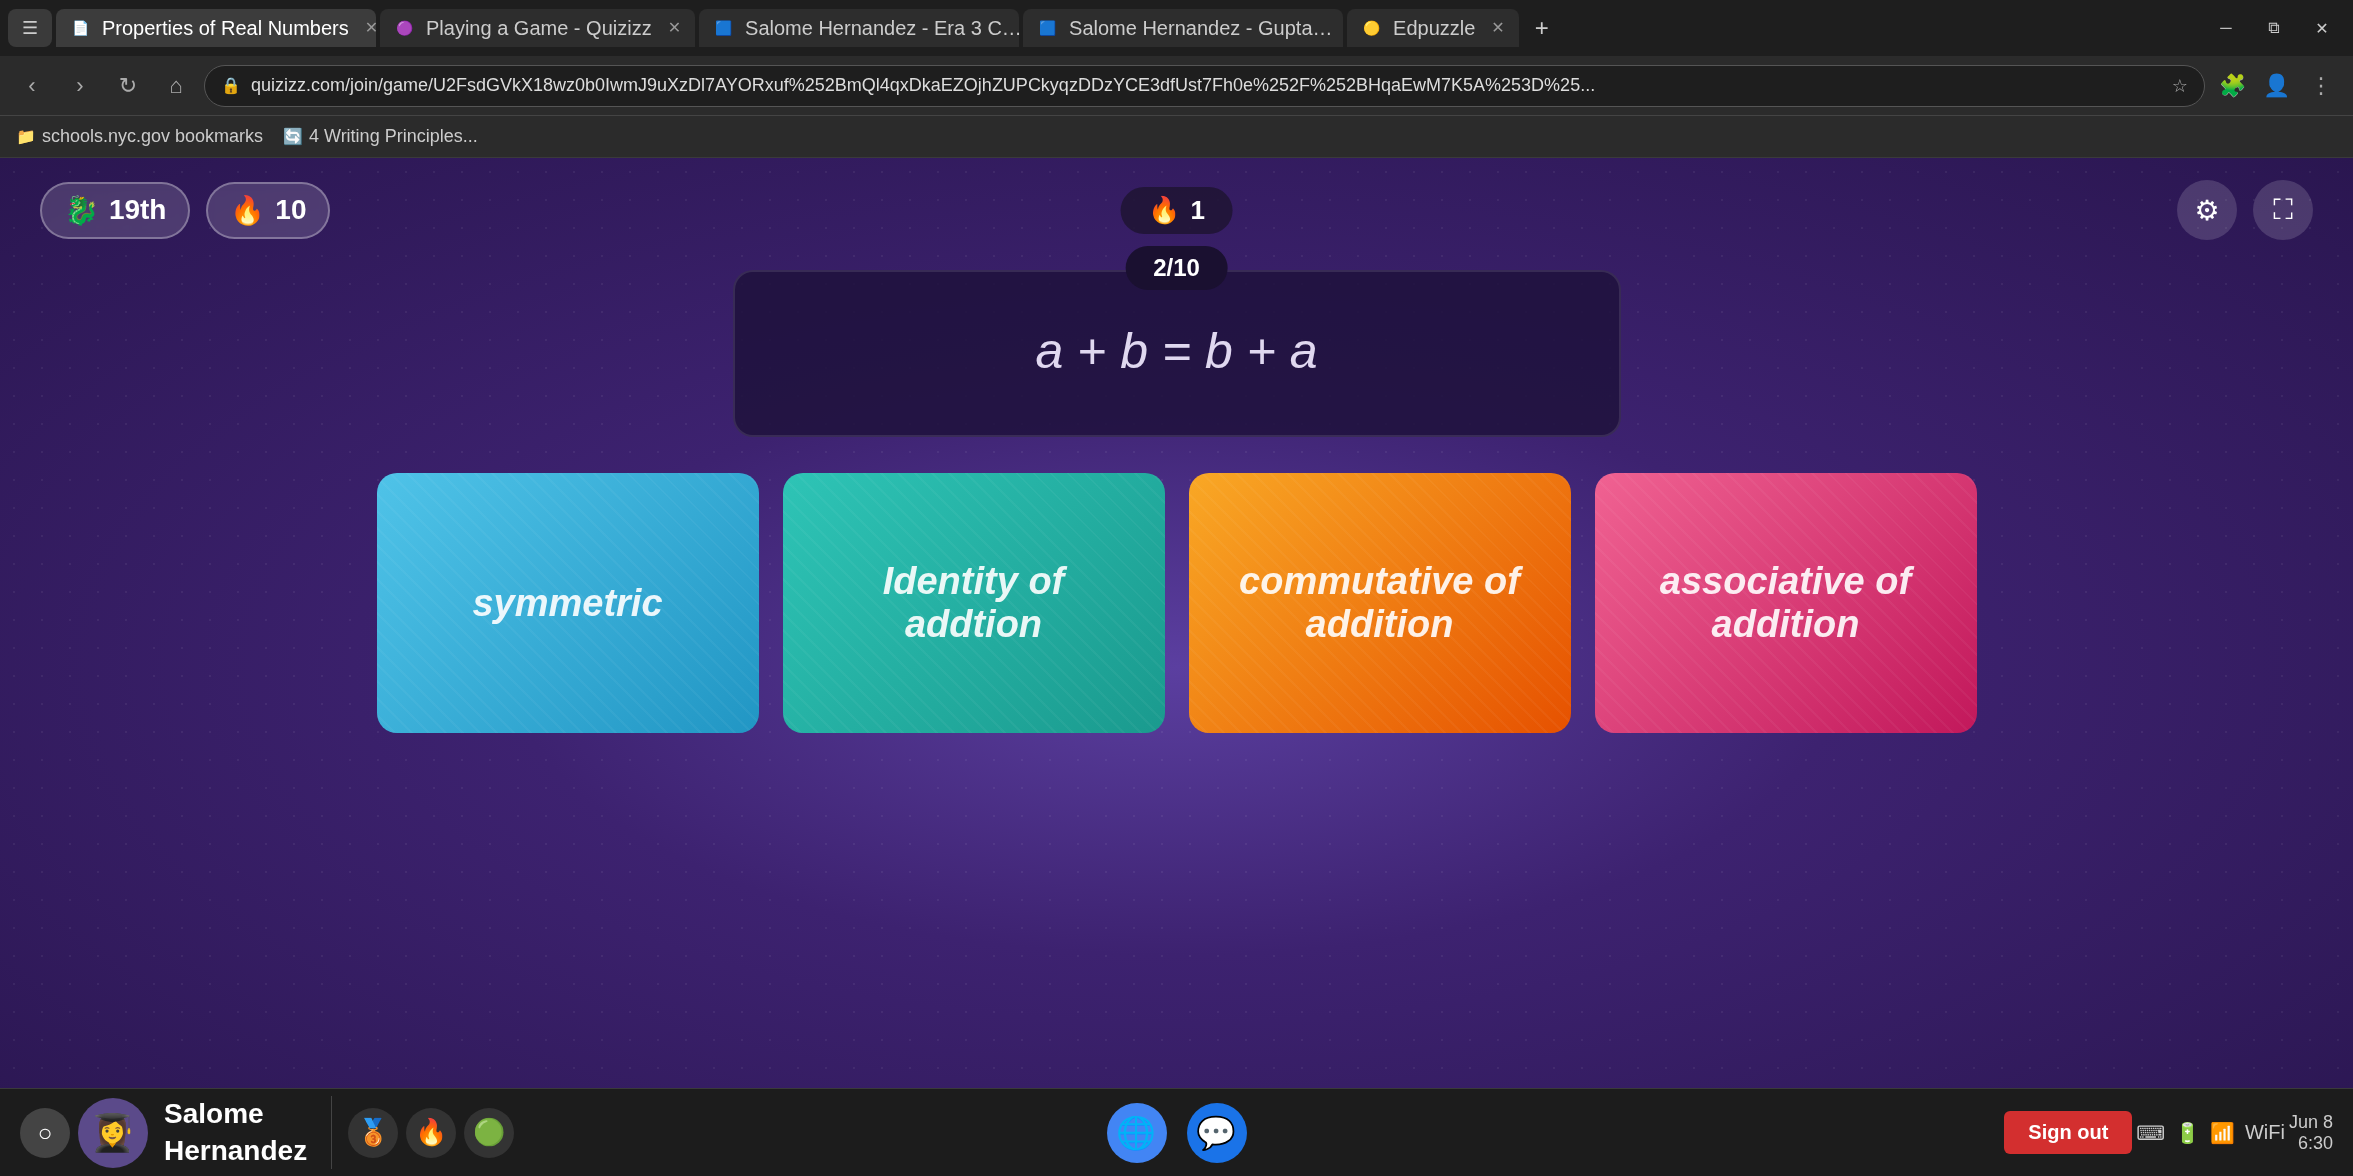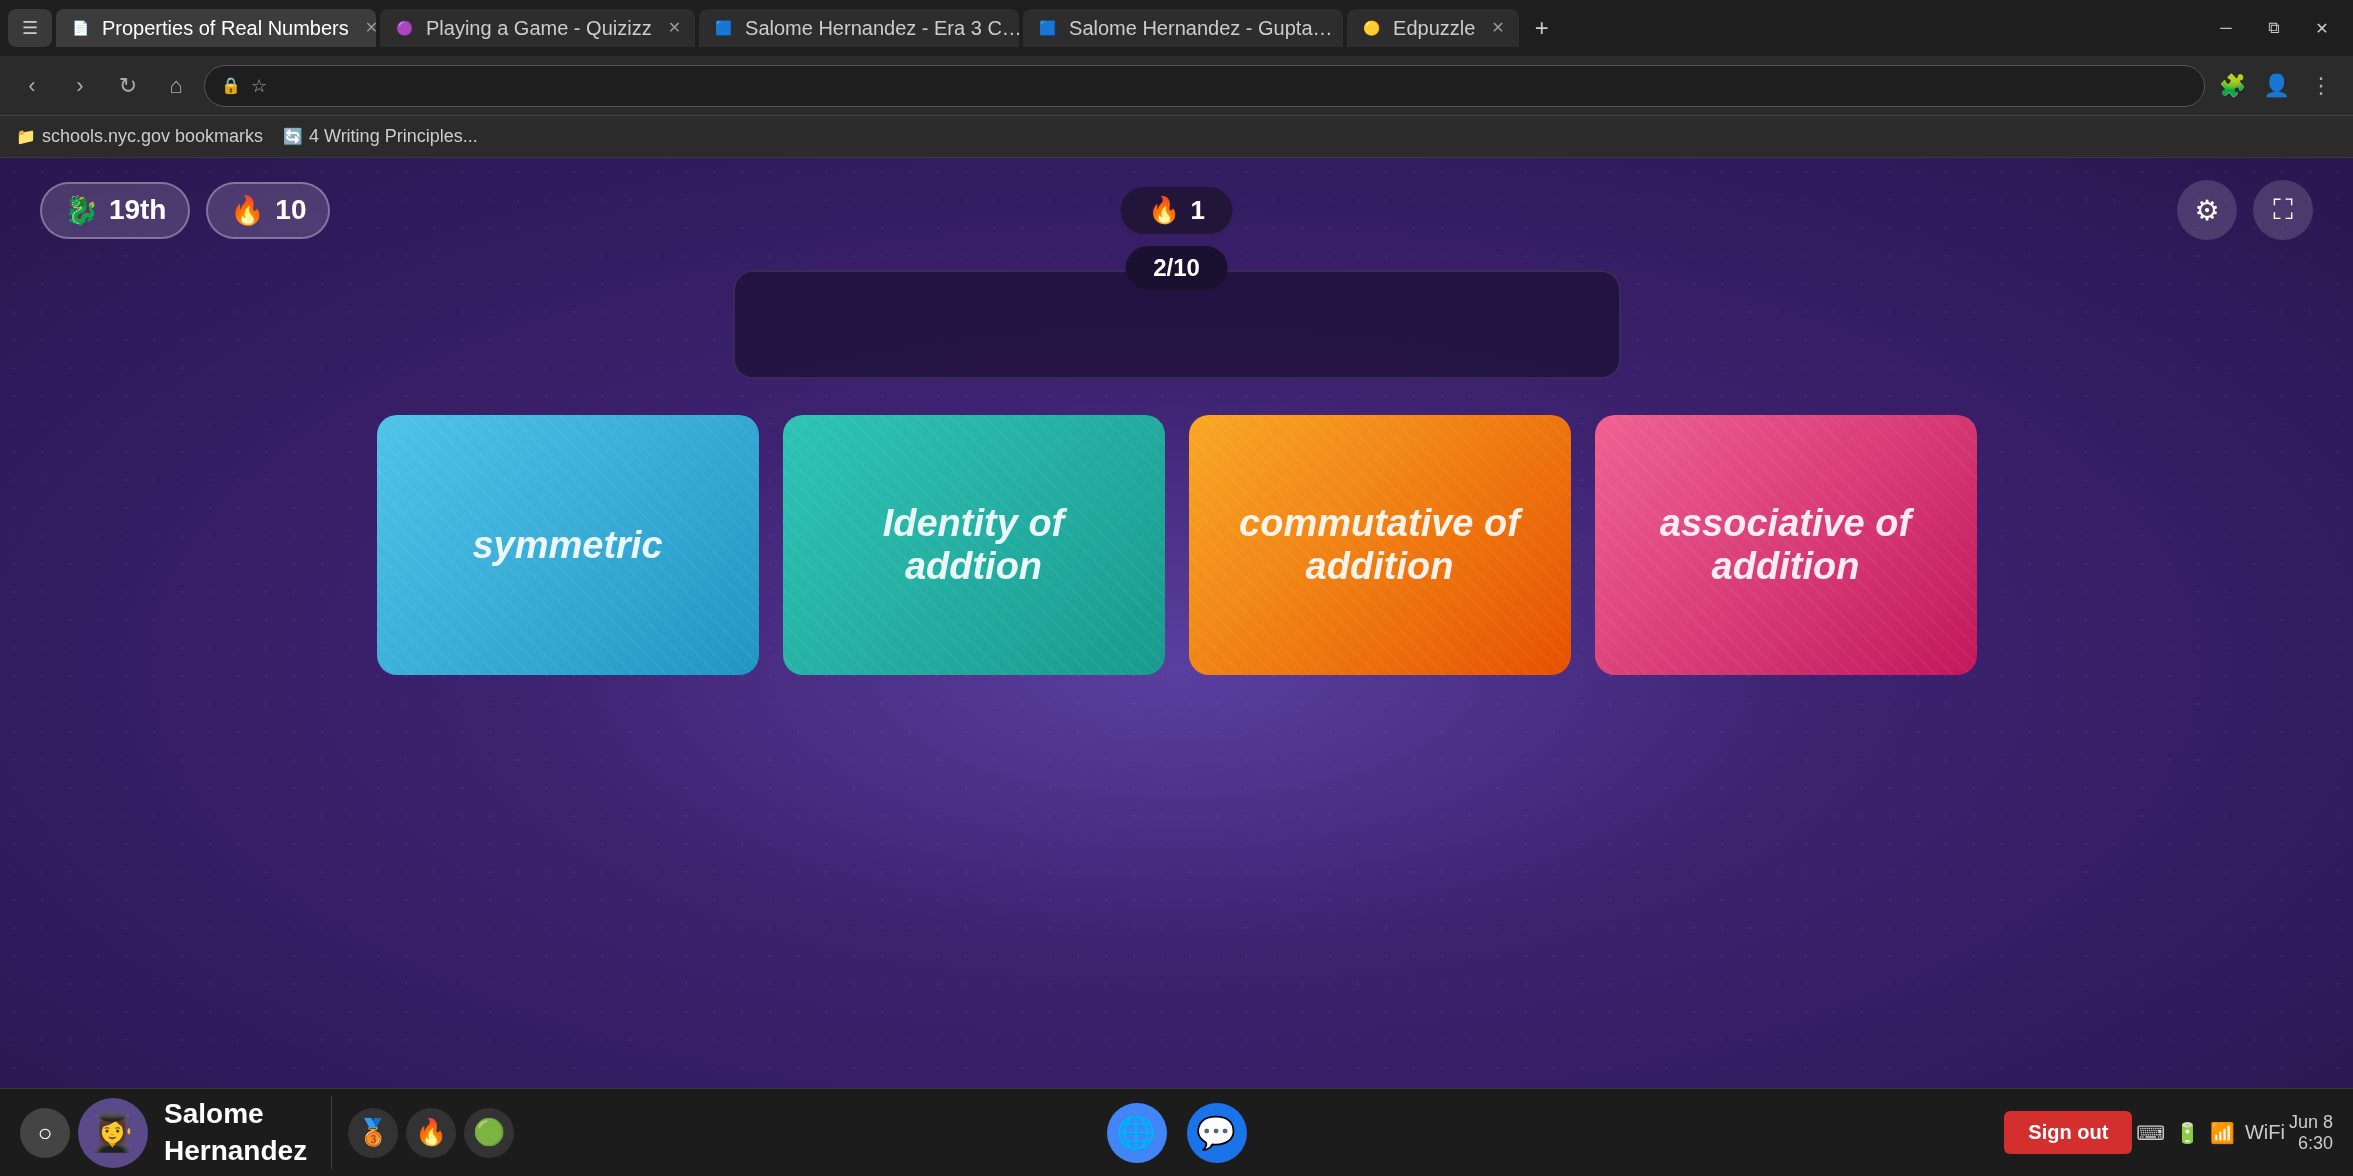--- a/index.html
+++ b/index.html
@@ -595,20 +595,21 @@
   </div>
 
   <div class="address-bar-row">
     <button class="nav-btn">‹</button>
     <button class="nav-btn">›</button>
     <button class="nav-btn">↻</button>
     <button class="nav-btn">⌂</button>
 
     <div class="address-bar">
       <span class="lock-icon">🔒</span>
+      <span class="address-text">quizizz.com/join/game/U2FsdGVkX18wz0b0IwmJ9uXzDl7AYORxuf%252BmQl4qxDkaEZOjhZUPCkyqzDDzYCE3dfUst7Fh0e%252F%252BHqaEwM7K5A%253D%25...</span>
       <span class="address-star">☆</span>
     </div>
 
     <div class="toolbar-icons">
       <button class="toolbar-icon-btn">🧩</button>
       <button class="toolbar-icon-btn">👤</button>
       <button class="toolbar-icon-btn">⋮</button>
     </div>
   </div>
 
@@ -648,20 +649,21 @@
 
       <div class="hud-right">
         <button class="hud-icon-btn">⚙</button>
         <button class="hud-icon-btn">⛶</button>
       </div>
     </div>
 
     <div class="question-container">
       <div class="question-counter">2/10</div>
       <div class="question-card">
+        <div class="question-equation">a + b = b + a</div>
       </div>
     </div>
 
     <div class="answers-grid">
       <button class="answer-card blue">
         <span>symmetric</span>
       </button>
       <button class="answer-card teal">
         <span>Identity of addtion</span>
       </button>

